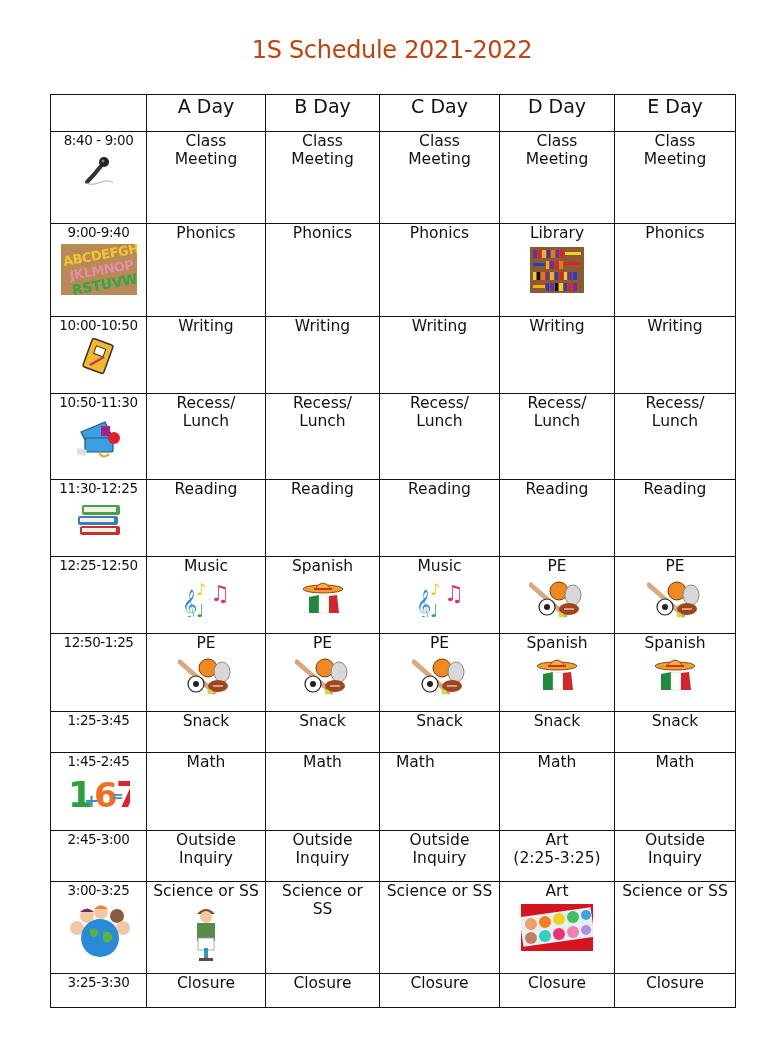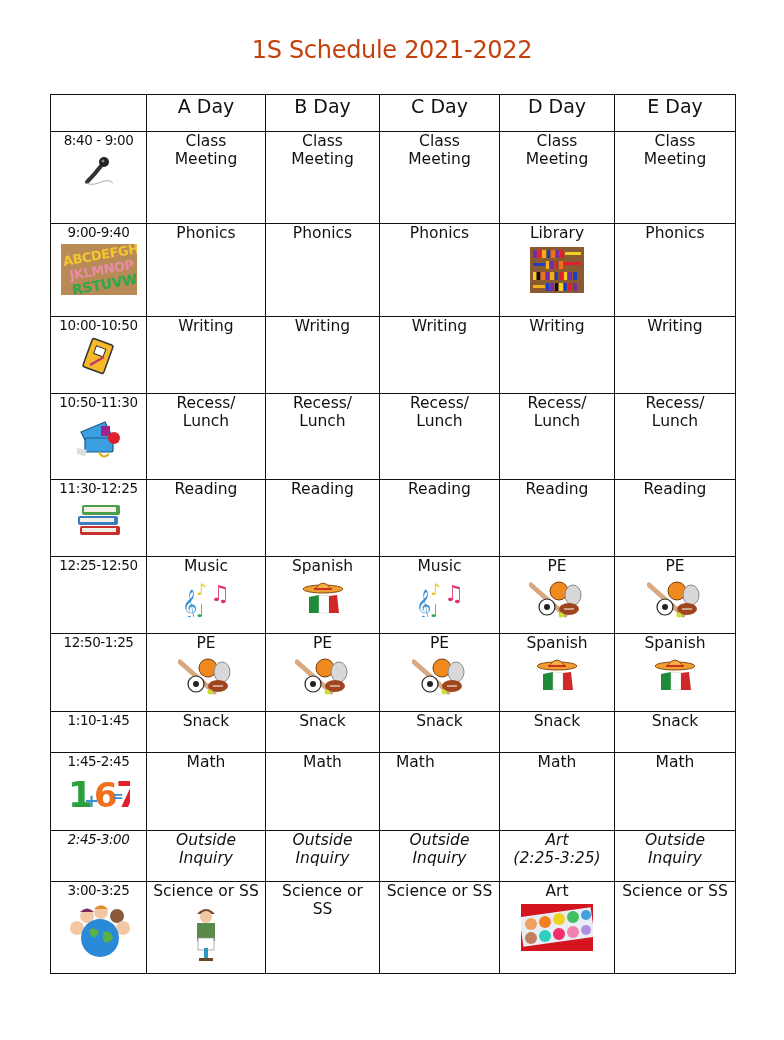--- a/index.html
+++ b/index.html
@@ -382,21 +382,21 @@
               <rect x="13" y="9" width="18" height="2" fill="#d03020"></rect>
               <path d="M8 18 L18 16 L18 34 L8 34 Z" fill="#1e8a3a"></path>
               <path d="M18 16 L28 17 L28 34 L18 34 Z" fill="#ffffff" stroke="#ccc" stroke-width="0.5"></path>
               <path d="M28 17 L36 16 L38 34 L28 34 Z" fill="#d0282a"></path>
             </svg>
 </span>
         </td>
       </tr>
       <tr style="height: 41px;">
         <td class="time">
-          <span class="time-label">1:10-1:45</span>
+          <span class="time-label">1:25-3:45</span>
         </td>
         <td class="act">
           <span class="act-label">Snack</span>
         </td>
         <td class="act">
           <span class="act-label">Snack</span>
         </td>
         <td class="act">
           <span class="act-label">Snack</span>
         </td>
@@ -429,21 +429,21 @@
         <td class="act left">
           <span class="act-label">Math</span>
         </td>
         <td class="act">
           <span class="act-label">Math</span>
         </td>
         <td class="act">
           <span class="act-label">Math</span>
         </td>
       </tr>
-      <tr style="height: 51px; font-style: italic;">
+      <tr style="height: 51px;">
         <td class="time">
           <span class="time-label">2:45-3:00</span>
         </td>
         <td class="act">
           <span class="act-label">Outside
 Inquiry</span>
         </td>
         <td class="act">
           <span class="act-label">Outside
 Inquiry</span>
@@ -514,14 +514,34 @@
               <circle cx="38" cy="30" r="6" fill="#f03070"></circle>
               <circle cx="52" cy="28" r="6" fill="#f080b0"></circle>
               <circle cx="65" cy="26" r="5" fill="#b090e0"></circle>
             </svg>
 </span>
         </td>
         <td class="act">
           <span class="act-label">Science or SS</span>
         </td>
       </tr>
+      <tr style="height: 34px;">
+        <td class="time">
+          <span class="time-label">3:25-3:30</span>
+        </td>
+        <td class="act">
+          <span class="act-label">Closure</span>
+        </td>
+        <td class="act">
+          <span class="act-label">Closure</span>
+        </td>
+        <td class="act">
+          <span class="act-label">Closure</span>
+        </td>
+        <td class="act">
+          <span class="act-label">Closure</span>
+        </td>
+        <td class="act">
+          <span class="act-label">Closure</span>
+        </td>
+      </tr>
     </tbody>
 </table>
 
 </body></html>

